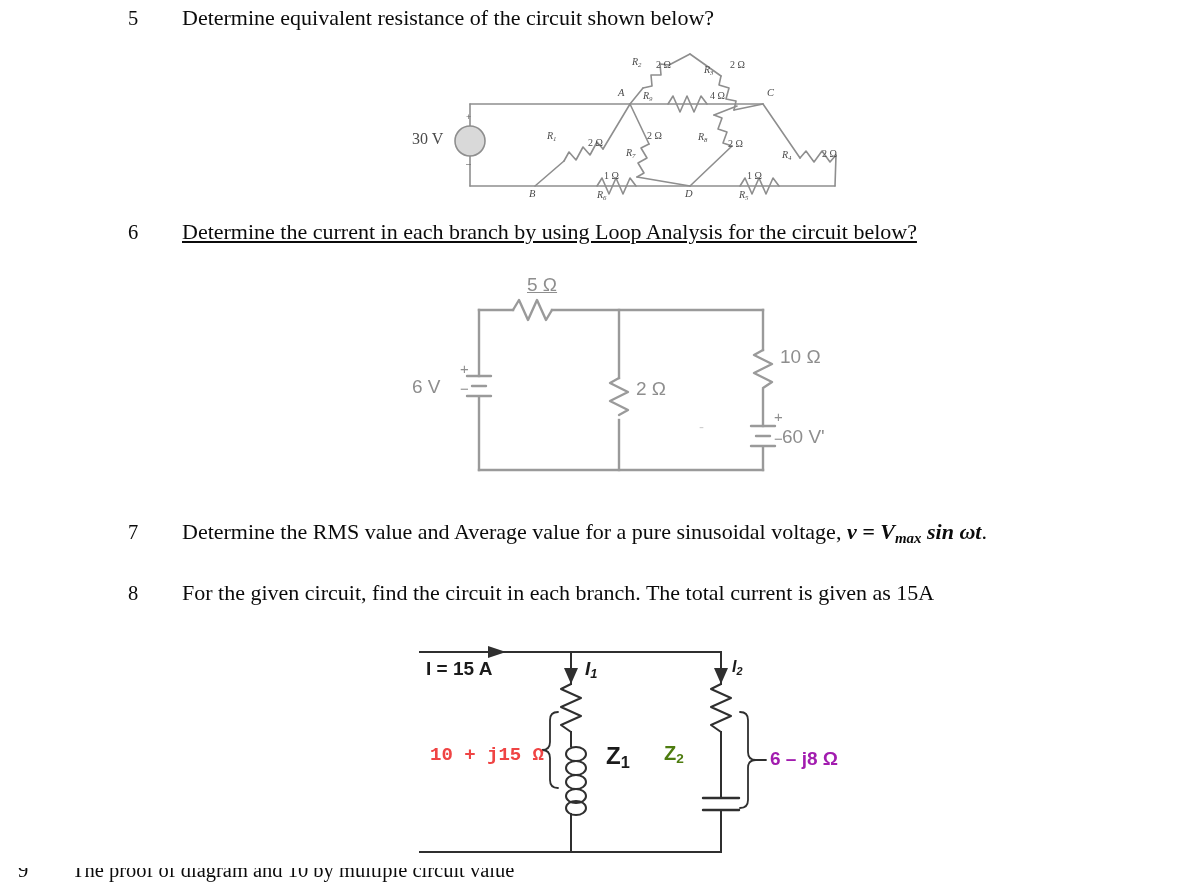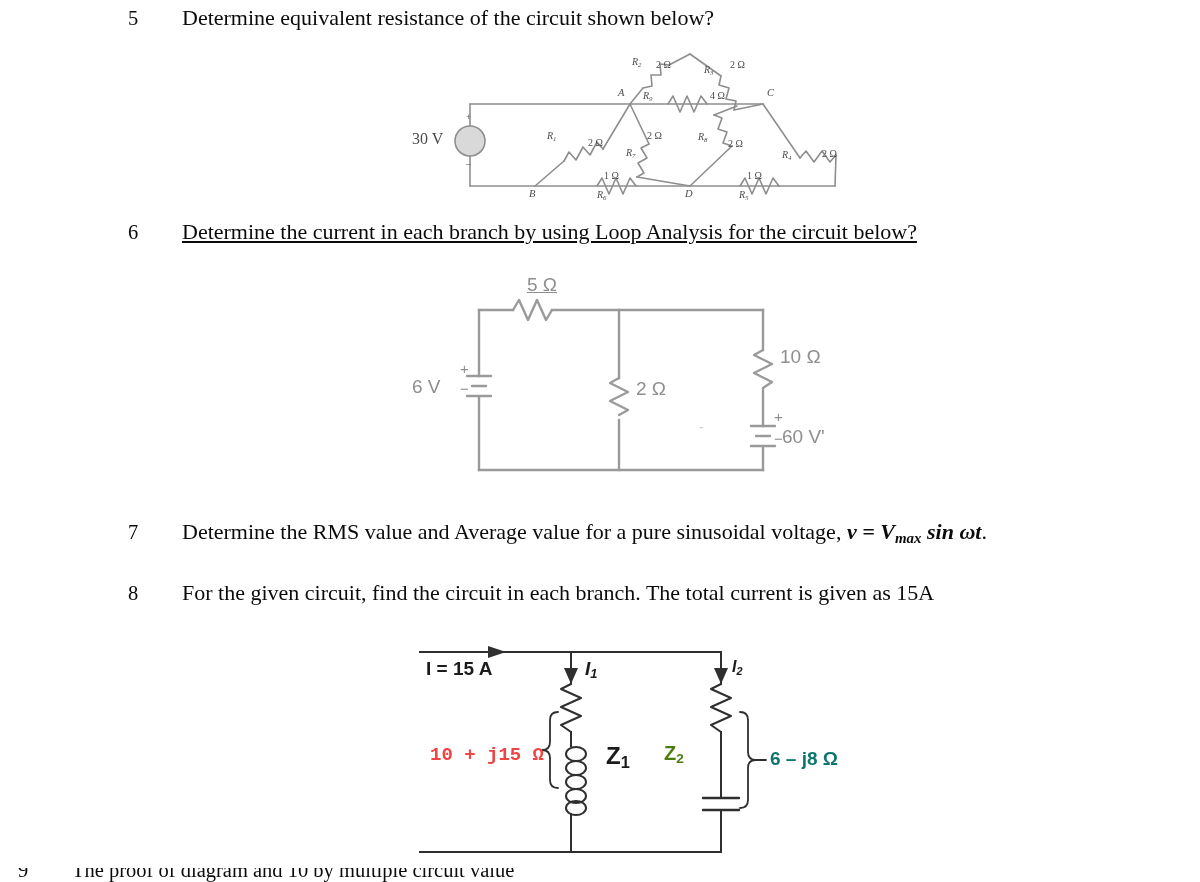--- a/index.html
+++ b/index.html
@@ -327,21 +327,21 @@
     <div style="position:absolute; left:175px; top:22px; font-size:19px; font-weight:bold; font-style:italic; color:#1b1b1b; font-family:'Liberation Sans', sans-serif;"><span>I</span><span style="font-size:0.68em; vertical-align:-0.25em;">1</span></div>
 
     <div style="position:absolute; left:322px; top:22px; font-size:16px; font-weight:bold; font-style:italic; color:#1b1b1b; font-family:'Liberation Sans', sans-serif;"><span>I</span><span style="font-size:0.68em; vertical-align:-0.25em;">2</span></div>
 
     <div style="position:absolute; left:20px; top:108px; font-size:19px; font-weight:bold; color:#ef4444; font-family:Liberation Mono, monospace;">10 + j15 Ω</div>
 
     <div style="position:absolute; left:186px; top:106px; font-size:24px; font-weight:bold; color:#1b1b1b; font-family:'Liberation Sans', sans-serif;margin-left:10px;"><span>Z</span><span style="font-size:0.68em; vertical-align:-0.25em;">1</span></div>
 
     <div style="position:absolute; left:254px; top:106px; font-size:20px; font-weight:bold; color:#4d7c0f; font-family:'Liberation Sans', sans-serif;"><span>Z</span><span style="font-size:0.68em; vertical-align:-0.25em;">2</span></div>
 
-    <div style="position:absolute; left:360px; top:112px; font-size:19px; font-weight:bold; color:#0f766e; font-family:'Liberation Sans', sans-serif;">6 – j8 Ω</div>
+    <div style="position:absolute; left:360px; top:112px; font-size:19px; font-weight:bold; color:#a21caf; font-family:'Liberation Sans', sans-serif;">6 – j8 Ω</div>
   </div>
 
   <div class="bottomline" style="top:868px;">
     <div class="cut">
       <div class="cutnum">9</div>
       <div>The proof of diagram and 10 by multiple circuit value</div>
     </div>
   </div>
 
 </div>

